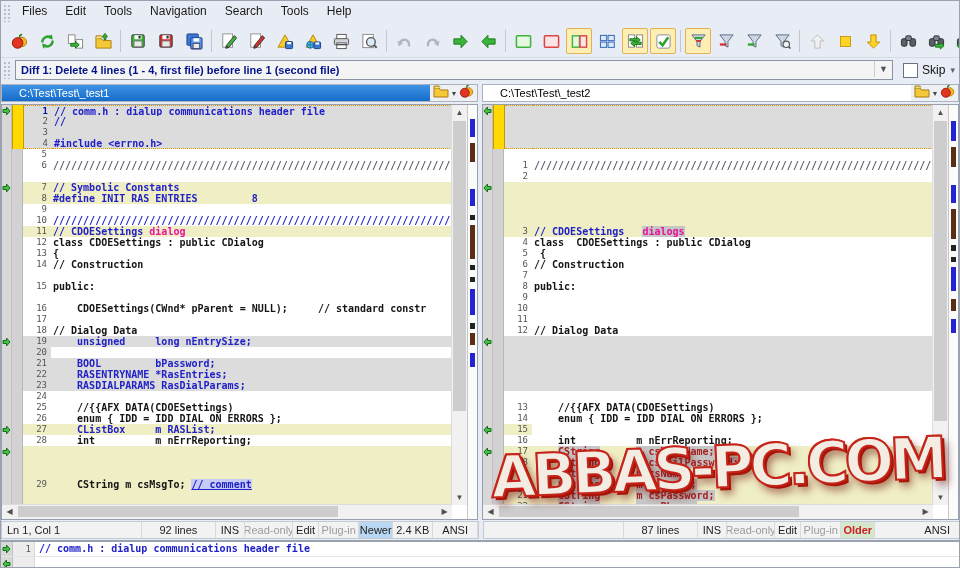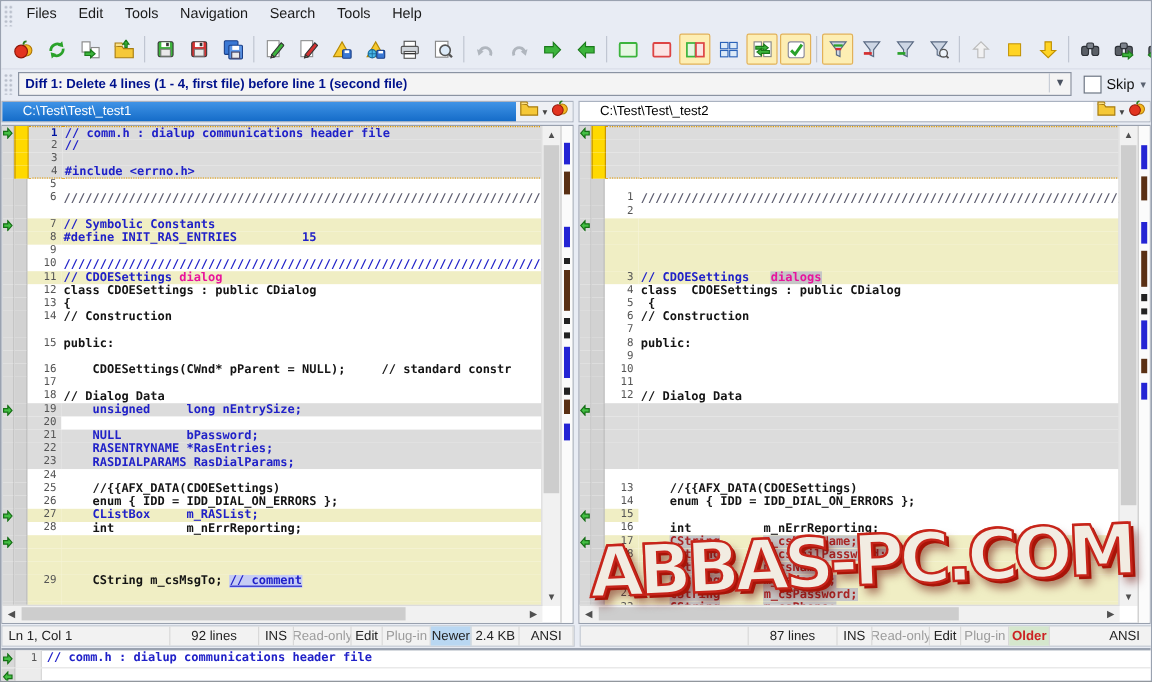--- a/index.html
+++ b/index.html
@@ -515,21 +515,21 @@
               </svg>
             </span>
             <span class="strip"></span>
             <span class="num">7</span>
             <span class="codeln"><span class="c-b">// Symbolic Constants</span></span>
           </div>
           <div class="crow bg-y">
             <span class="mk"></span>
             <span class="strip"></span>
             <span class="num">8</span>
-            <span class="codeln"><span class="c-b">#define INIT_RAS_ENTRIES         15</span></span>
+            <span class="codeln"><span class="c-b">#define INIT_RAS_ENTRIES         8</span></span>
           </div>
           <div class="crow bg-w">
             <span class="mk"></span>
             <span class="strip"></span>
             <span class="num">9</span>
             <span class="codeln"></span>
           </div>
           <div class="crow bg-w">
             <span class="mk"></span>
             <span class="strip"></span>
@@ -608,21 +608,21 @@
           </div>
           <div class="crow bg-d">
             <span class="mk"></span>
             <span class="strip"></span>
             <span class="num">20</span>
           </div>
           <div class="crow bg-d">
             <span class="mk"></span>
             <span class="strip"></span>
             <span class="num">21</span>
-            <span class="codeln"><span class="c-b">    NULL         bPassword;</span></span>
+            <span class="codeln"><span class="c-b">    BOOL         bPassword;</span></span>
           </div>
           <div class="crow bg-d">
             <span class="mk"></span>
             <span class="strip"></span>
             <span class="num">22</span>
             <span class="codeln"><span class="c-b">    RASENTRYNAME *RasEntries;</span></span>
           </div>
           <div class="crow bg-d">
             <span class="mk"></span>
             <span class="strip"></span>

